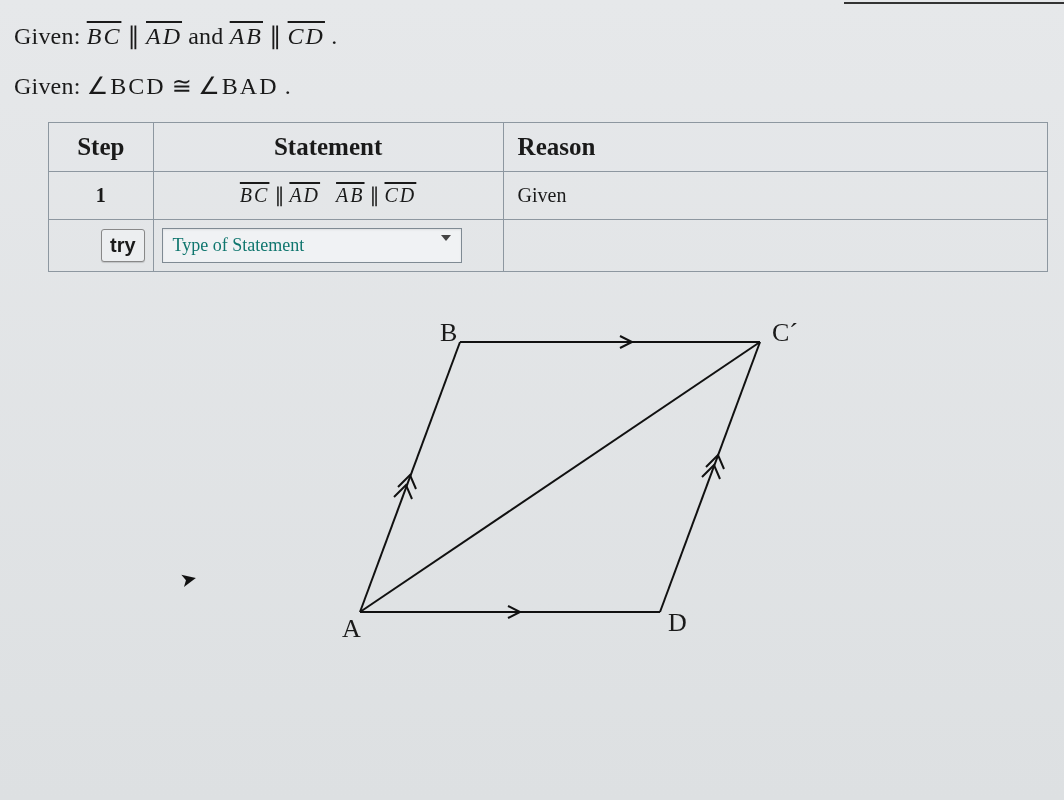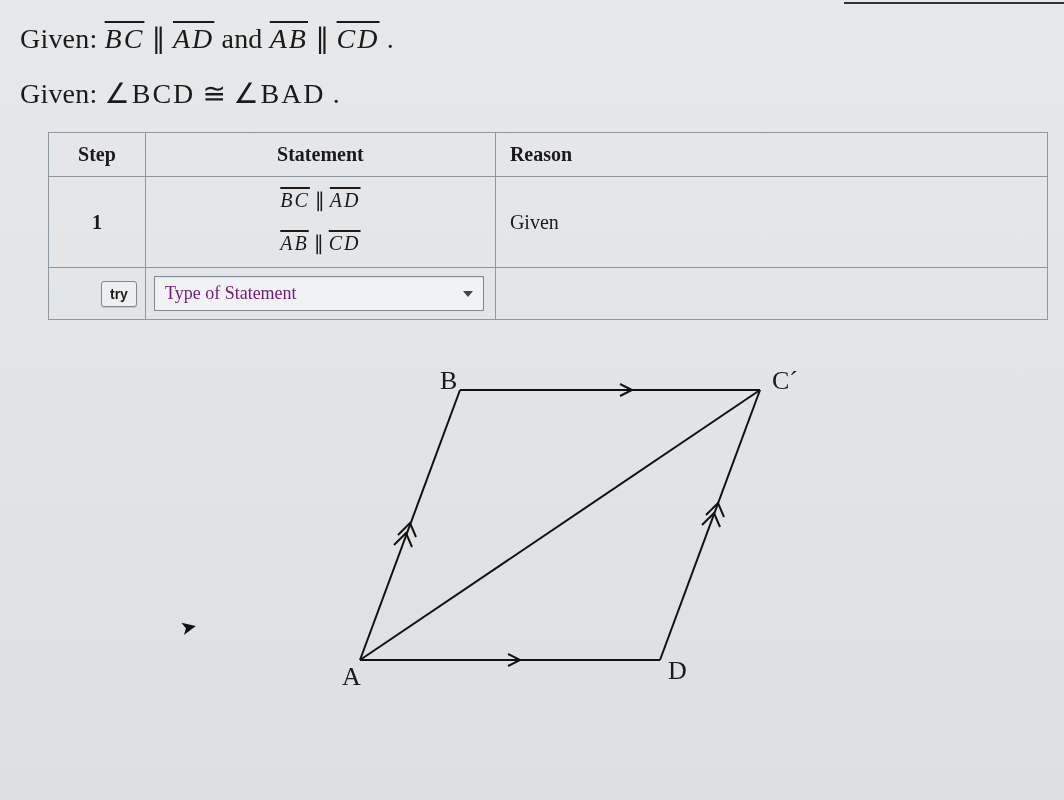--- a/index.html
+++ b/index.html
@@ -19,22 +19,22 @@
     height: 100%;
   }
   .top-rule {
     position: absolute;
     top: 2px;
     right: 0;
     width: 220px;
     border-top: 2px solid #333;
   }
   .given-line, .prove-line {
-    font-size: 28px;
-    margin: 6px 0 22px 10px;
+    font-size: 24px;
+    margin: 6px 0 22px 4px;
     letter-spacing: 0.2px;
   }
   .prove-line { margin-bottom: 22px; }
   .note-line {
     font-size: 19px;
     margin: 0 0 22px 0;
   }
   .note-line .not { font-style: italic; }
   .overline {
     text-decoration: overline;
@@ -52,57 +52,57 @@
     background: rgba(255,255,255,0.0);
   }
   table.proof th, table.proof td {
     border: 1px solid #8d97a0;
     padding: 10px 14px;
     vertical-align: middle;
   }
   table.proof th {
     font-family: Georgia, serif;
     font-weight: bold;
-    font-size: 20px;
+    font-size: 25px;
     text-align: left;
     background: rgba(230,232,235,0.3);
   }
   table.proof th.step, table.proof td.step {
     width: 70px;
     text-align: center;
     font-weight: bold;
   }
   table.proof th.stmt, table.proof td.stmt { width: 350px; text-align:center; }
   table.proof th.reason, table.proof td.reason { text-align:left; }
   table.proof td { font-size: 20px; }
-  .stmt-stack { display:flex; flex-direction:column; align-items:center; gap:16px; line-height:1.35; }
+  .stmt-stack { display:flex; flex-direction:row; align-items:center; gap:16px; line-height:1.35;justify-content:center; }
 
   .try-btn {
     display:inline-block;
     border:1px solid #888;
     border-radius:3px;
     background:#eceef0;
-    font-size:14px;
+    font-size:20px;
     font-family: Arial, sans-serif;
     padding:4px 8px;
     cursor:pointer;
     box-shadow: 0 1px 1px rgba(0,0,0,0.15);
     margin-left: 44px;
   }
   .dropdown {
     display:flex;
-    align-items:center;
+    align-items:flex-start;
     justify-content:space-between;
     border:1px solid #7f8a93;
     background:#f0f2f4;
-    color:#701a75;
+    color:#0f766e;
     font-family: Georgia, serif;
     font-size:18px;
     padding:6px 10px;
-    width: 330px;
+    width: 300px;
     cursor:pointer;
     box-shadow: inset 0 1px 2px rgba(0,0,0,0.08);
   }
   .dropdown .caret {
     width:0; height:0;
     border-left:5px solid transparent;
     border-right:5px solid transparent;
     border-top:6px solid #444;
   }
 

